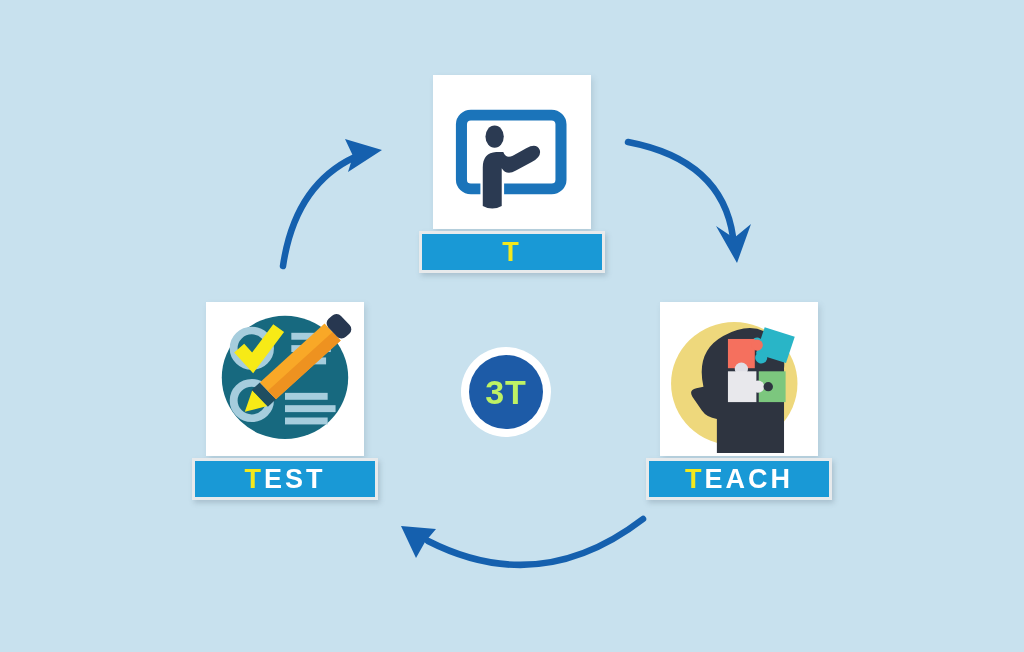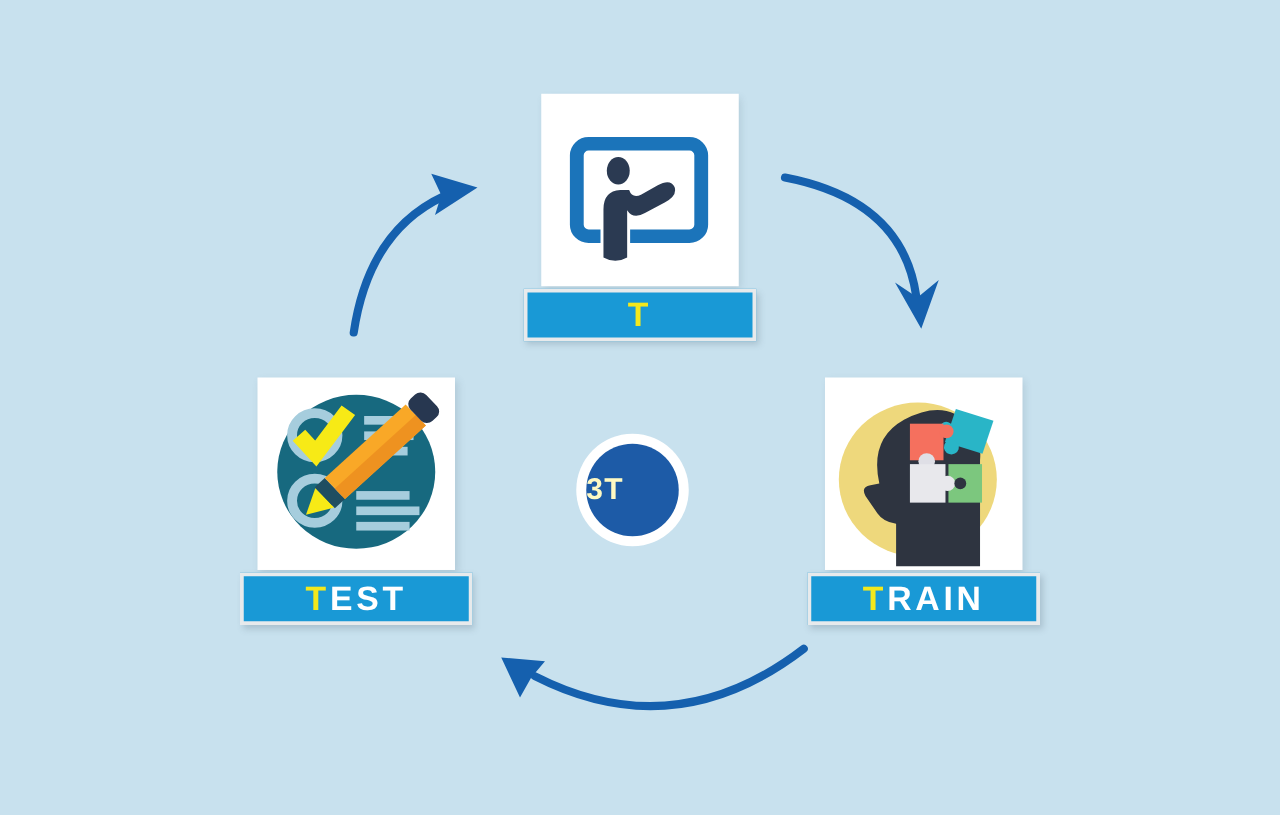--- a/index.html
+++ b/index.html
@@ -27,22 +27,22 @@
   }
   .banner .first { color:#f3e81c; }
 
   .center-badge {
     position:absolute; left:461px; top:347px; width:90px; height:90px;
     border-radius:50%; background:#ffffff;
     display:flex; align-items:center; justify-content:center;
   }
   .center-badge .inner {
     width:74px; height:74px; border-radius:50%; background:#1d5ba7;
-    display:flex; align-items:center; 
-    color:#fef9c3; font-size:24px; font-weight:bold; letter-spacing:1px;
+    display:flex; align-items:center; justify-content:center;
+    color:#bef264; font-size:34px; font-weight:bold; letter-spacing:1px;
   }
 </style>
 </head>
 <body>
 
 <div class="canvas">
 
   <svg class="arrows" viewBox="0 0 1024 652">
     <g>
       <path class="astroke" d="M628 142 Q722 160 733 237"></path>
@@ -88,21 +88,21 @@
         <circle cx="61.5" cy="28" r="3.6" fill="#f5705e"></circle>
         <circle cx="51.5" cy="43.5" r="4.2" fill="#dfdfe6"></circle>
         <rect x="43" y="45" width="18" height="20" fill="#e8e8ec"></rect>
         <rect x="62.5" y="45" width="17" height="20" fill="#7cc77e"></rect>
         <circle cx="62" cy="55" r="4" fill="#e8e8ec"></circle>
         <circle cx="68.5" cy="55" r="3" fill="#2e3440"></circle>
       </svg>
     </div>
     <div class="banner">
       <span class="first">T</span>
-        <span>RAIN</span>
+        <span>EACH</span>
     </div>
   </div>
 
   <div class="node" style="left:192px; top:302px;">
     <div class="icon-box">
       <svg viewBox="0 0 100 100" width="158" height="154" preserveAspectRatio="none">
         <circle cx="50" cy="49" r="40" fill="#17697f"></circle>
         <circle cx="29" cy="30" r="11.5" fill="none" stroke="#a6cddd" stroke-width="5"></circle>
         <circle cx="29" cy="64" r="11.5" fill="none" stroke="#a6cddd" stroke-width="5"></circle>
         <rect x="54" y="20" width="20" height="4.5" fill="#a6cddd"></rect>

